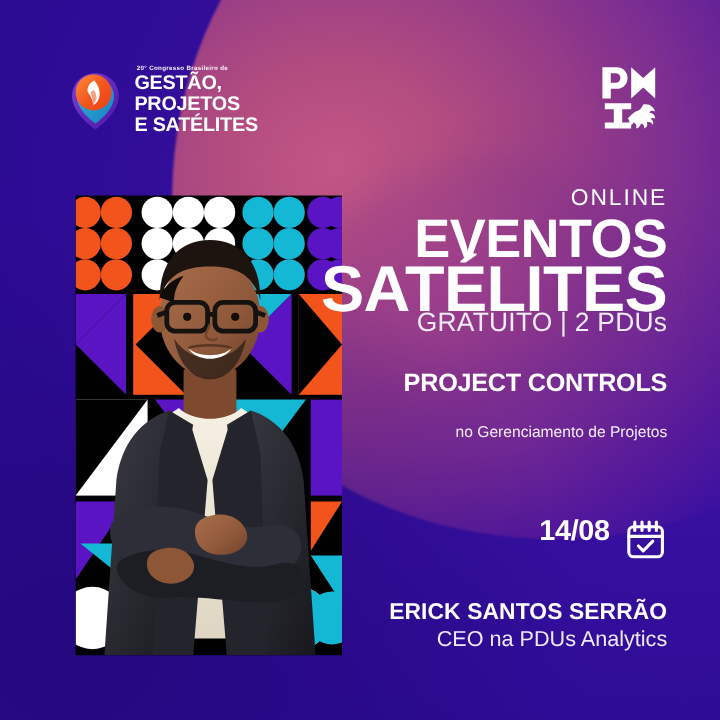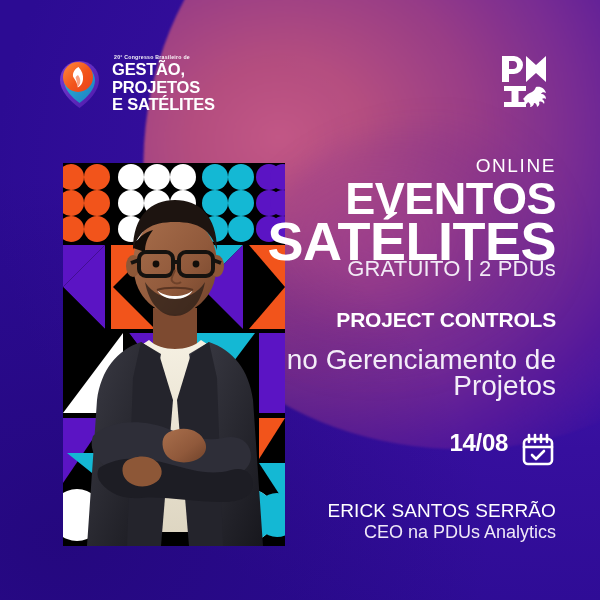--- a/index.html
+++ b/index.html
@@ -193,21 +193,21 @@
     font-size: 21px;
     font-weight: 800;
     letter-spacing: -0.2px;
     color: #ffffff;
   }
   .talk-sub {
     position: absolute;
     right: 0;
     top: 347px;
     width: 330px;
-    font-size: 28px;
+    font-size: 13px;
     font-weight: 400;
     line-height: 26px;
     color: #f3edf8;
   }
 
   
   .date-wrap {
     position: absolute;
     right: 0;
     top: 430px;
@@ -243,21 +243,21 @@
     height: 36px;
     margin-top: 2px;
   }
 
   
   .speaker-name {
     position: absolute;
     right: 0;
     top: 500px;
     font-size: 19px;
-    font-weight: 400;
+    font-weight: 700;
     letter-spacing: 0.1px;
     color: #ffffff;
   }
   .speaker-role {
     position: absolute;
     right: 0;
     top: 522px;
     font-size: 18px;
     font-weight: 400;
     color: #efe8f7;

